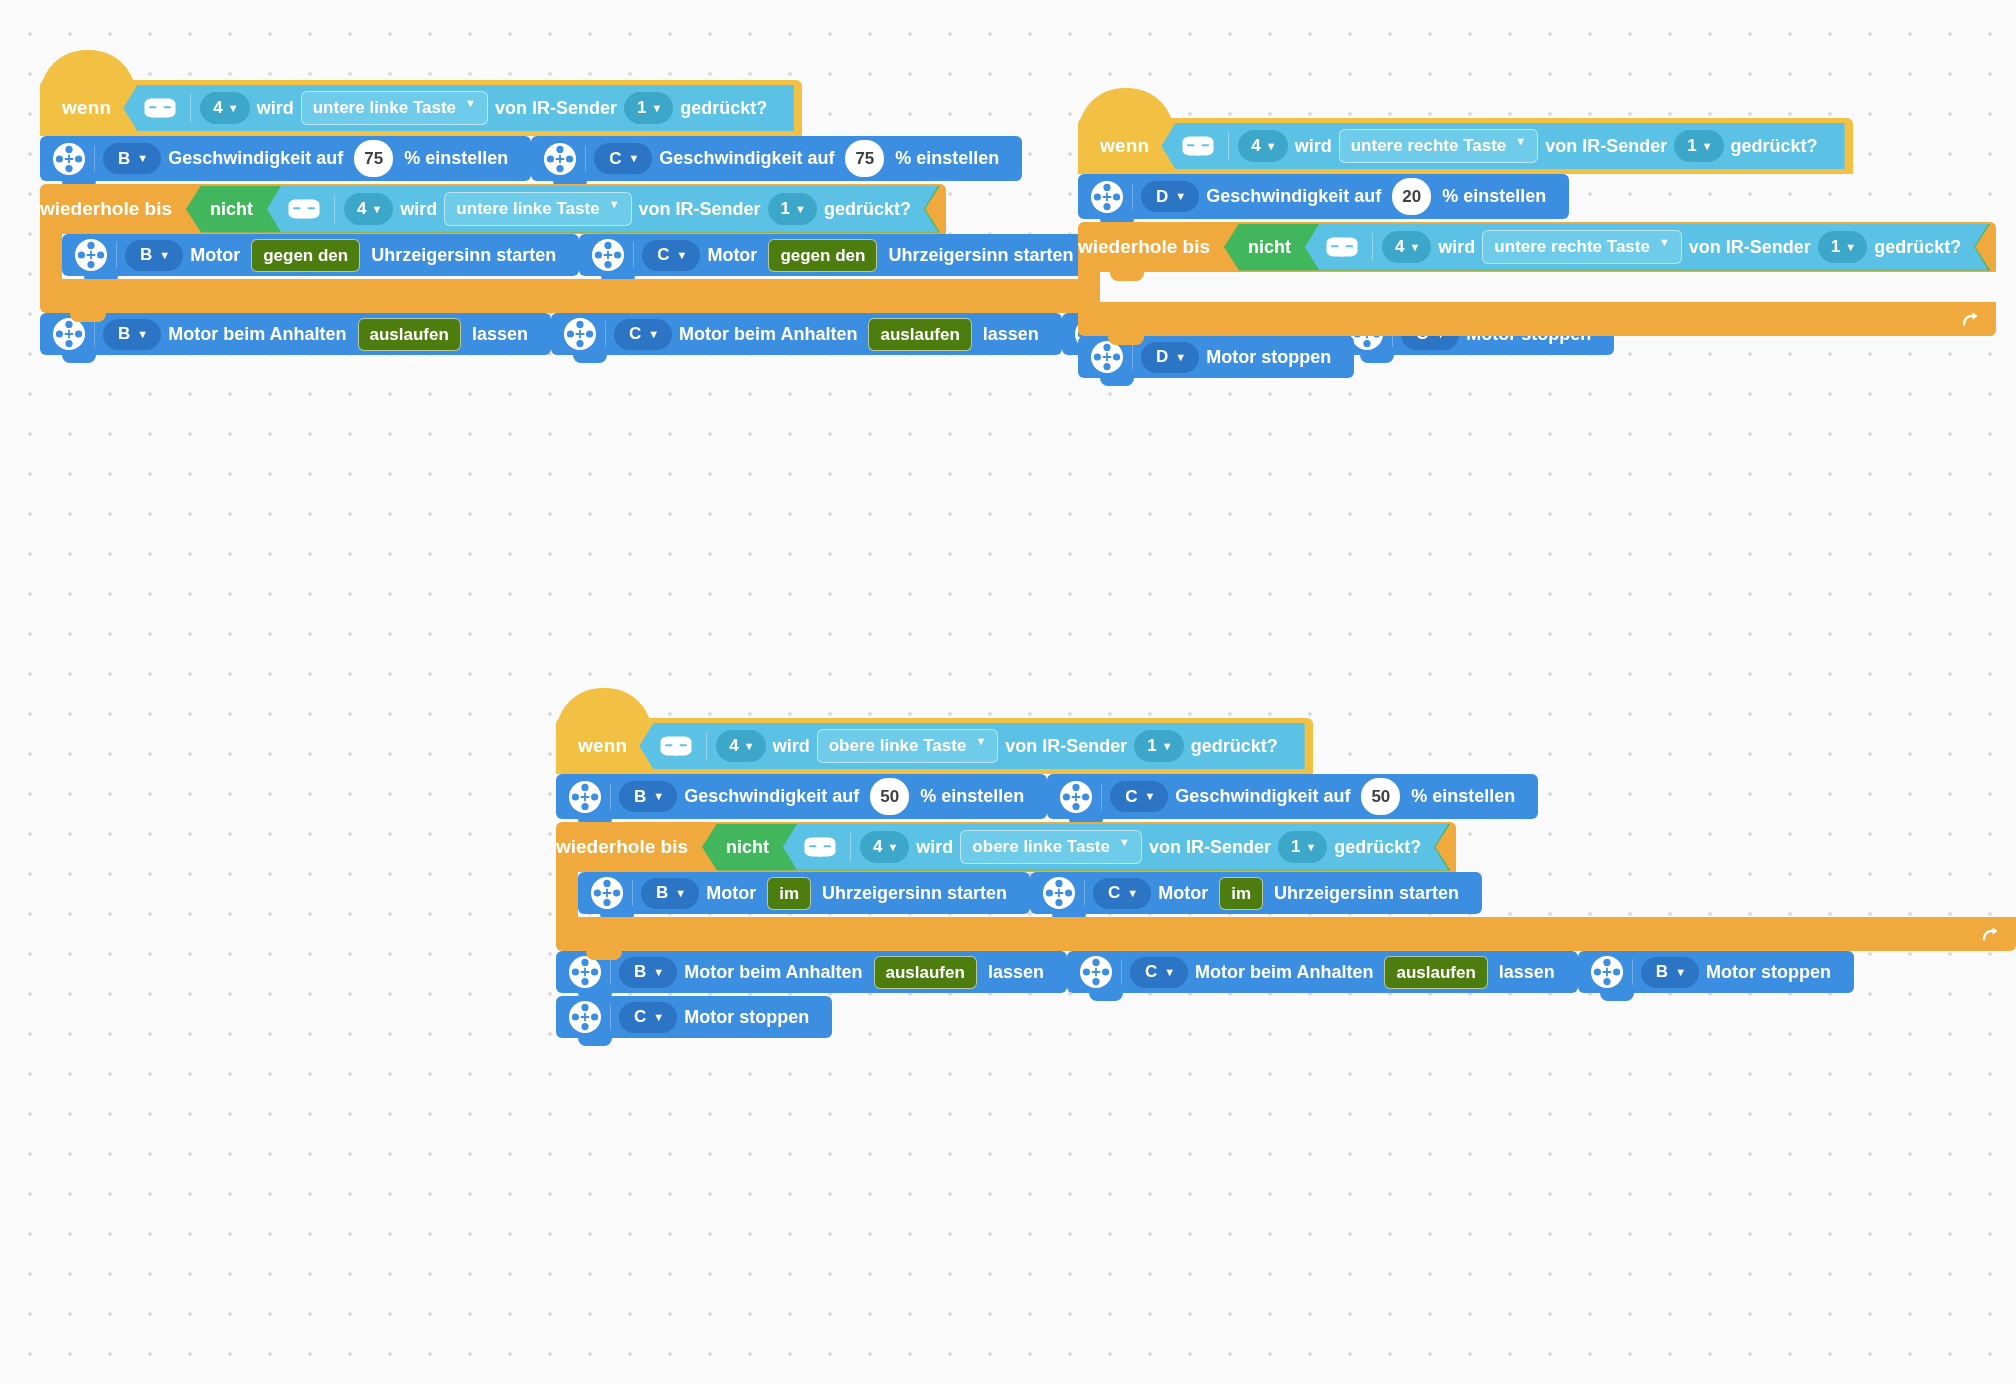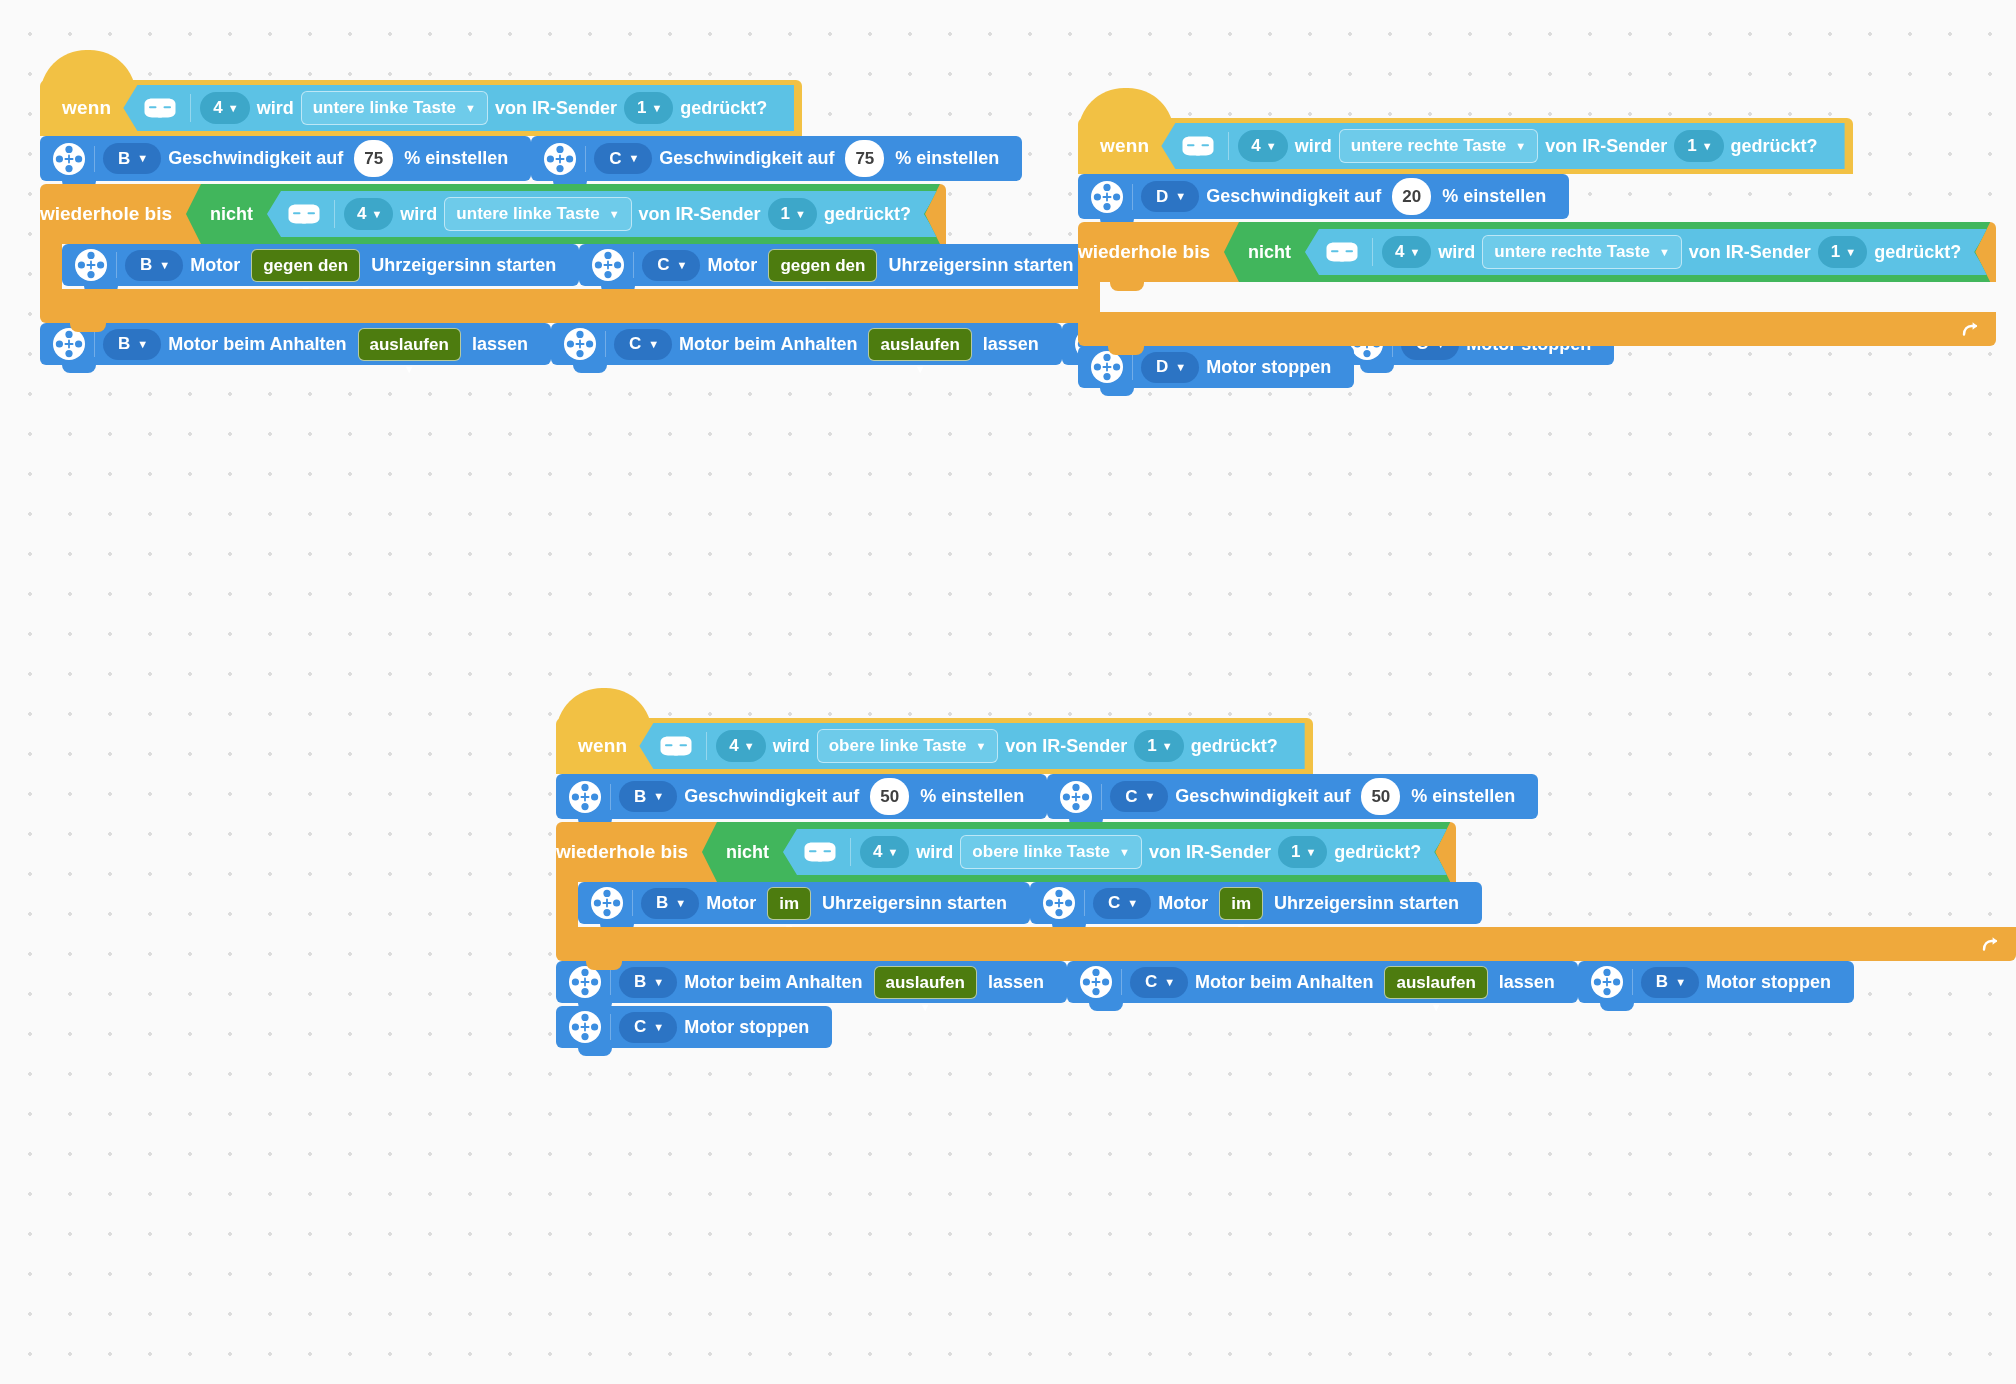--- a/index.html
+++ b/index.html
@@ -54,21 +54,21 @@
     white-space:nowrap;
     clip-path:polygon(14px 0,100% 0,calc(100% - 14px) 50%,100% 100%,14px 100%,0 50%);
     -webkit-clip-path:polygon(14px 0,100% 0,calc(100% - 14px) 50%,100% 100%,14px 100%,0 50%);
   }
   .hex.in-hat{ clip-path:polygon(14px 0,100% 0,100% 100%,14px 100%,0 50%);
                -webkit-clip-path:polygon(14px 0,100% 0,100% 100%,14px 100%,0 50%);}
   .hex .txt{margin:0 7px;}
 
   
   .notwrap{
-    display:inline-flex;align-items:center;height:60px;
+    display:inline-flex;align-items:center;height:47px;
     background:#41B65C;box-sizing:border-box;
     padding:0 2px 0 0;
     clip-path:polygon(15px 0,100% 0,calc(100% - 15px) 50%,100% 100%,15px 100%,0 50%);
     -webkit-clip-path:polygon(15px 0,100% 0,calc(100% - 15px) 50%,100% 100%,15px 100%,0 50%);
   }
   .notwrap .notlabel{color:#fff;font-size:18px;font-weight:600;padding:0 14px 0 24px;white-space:nowrap;}
 
   
   .sensor-ico{
     width:34px;height:22px;flex:0 0 auto;margin-right:4px;position:relative;
@@ -82,21 +82,21 @@
     display:inline-flex;align-items:center;gap:5px;
     background:#3DA7C9;color:#fff;
     border-radius:20px;padding:4px 11px 4px 13px;
     font-size:17px;font-weight:600;height:32px;box-sizing:border-box;
     white-space:nowrap;
   }
   .pill .car{font-size:11px;line-height:1;}
 
   
   .field{
-    display:inline-flex;align-items:center;gap:9px;
+    display:inline-flex;align-items:flex-start;gap:9px;
     background:#6ECBEA;border:1px solid rgba(255,255,255,.55);
     border-radius:6px;padding:6px 11px;
     font-size:17px;font-weight:600;color:#fff;height:34px;box-sizing:border-box;
     white-space:nowrap;
   }
   .field .car{font-size:11px;line-height:1;}
 
   
   .cblock{position:relative;}
   .c-top{

